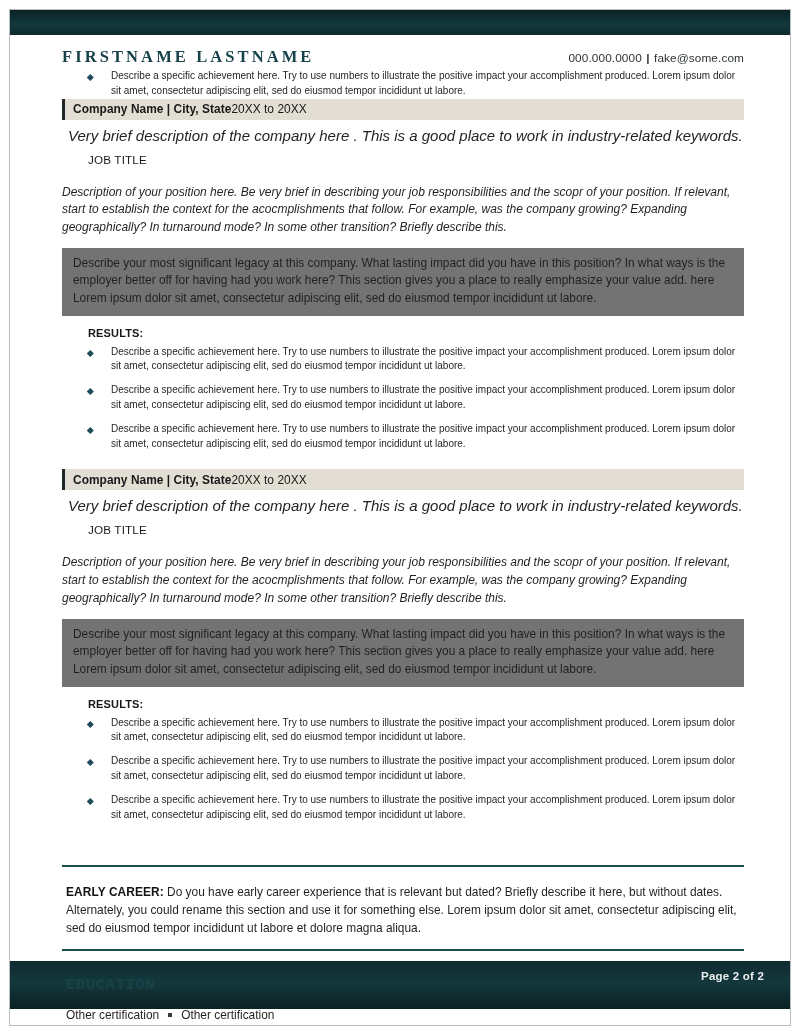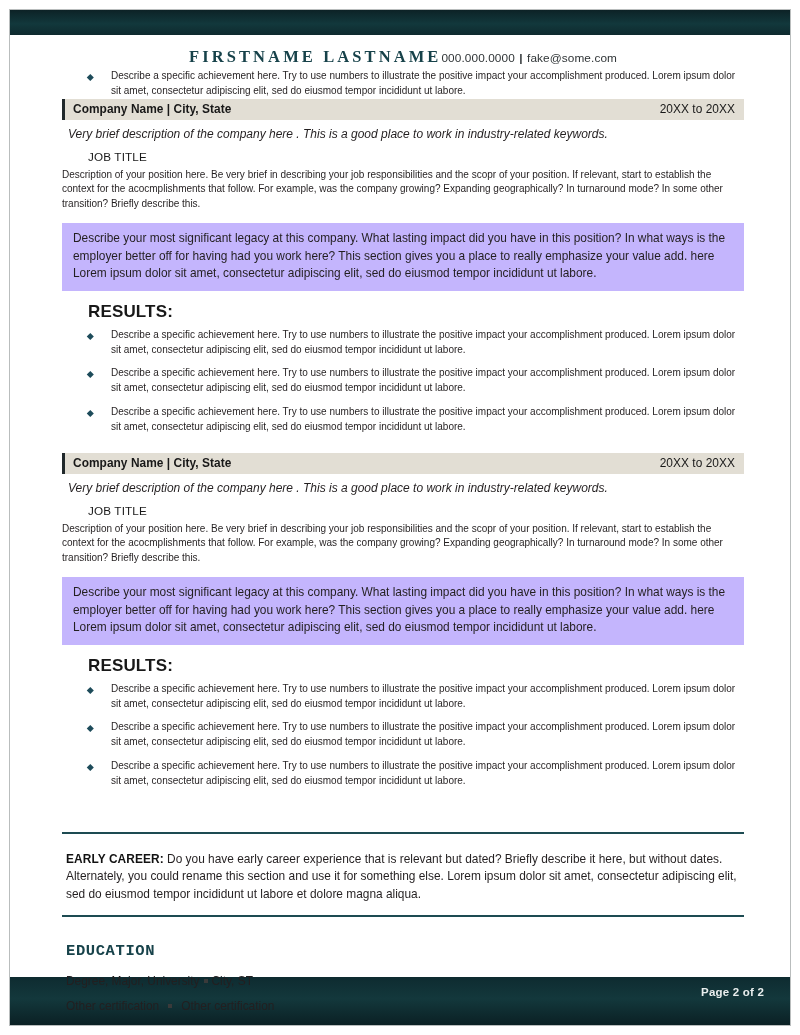--- a/index.html
+++ b/index.html
@@ -35,21 +35,21 @@
     position: absolute;
     left: 10px;
     top: 10px;
     width: 780px;
     height: 25px;
     background: linear-gradient(to bottom, #0c2226 0%, #12383c 55%, #0e2a2e 100%);
   }
   .bottom-bar {
     position: absolute;
     left: 10px;
-    bottom: 10px;
+    bottom: 26px;
     width: 780px;
     height: 48px;
     background: linear-gradient(to bottom, #0e2b30 0%, #13383c 45%, #0b2024 100%);
   }
   .footer-text {
     position: absolute;
     right: 26px;
     top: 9px;
     color: #e9eeee;
     font-size: 11.5px;
@@ -64,21 +64,21 @@
     width: 780px;
     bottom: 58px;
     box-sizing: border-box;
     padding: 0 46px 0 52px;
   }
 
   
   .masthead {
     display: flex;
     align-items: baseline;
-    justify-content: center;
+    justify-content: space-between;
     padding-top: 12px;
     padding-bottom: 2px;
   }
   .person-name {
     color: #17424a;
     font-family: "Liberation Serif", serif;
     font-size: 16.5px;
     font-weight: 700;
     letter-spacing: 3.1px;
   }
@@ -117,66 +117,66 @@
 
   .top-bullets { margin-top: 12px; margin-bottom: 16px; }
 
   
   .company-bar {
     background: #e2ded4;
     border-left: 3px solid #20282b;
     height: 21px;
     display: flex;
     align-items: center;
-    justify-content: space-between;
     padding: 0 9px 0 8px;
     box-sizing: border-box;
   }
   .company-name {
     font-size: 11.9px;
     font-weight: 700;
     color: #181818;
     letter-spacing: 0.05px;
   }
   .company-dates {
     font-size: 11.9px;
     font-weight: 400;
     color: #181818;
     letter-spacing: 0.05px;
   }
   .company-desc {
     font-style: italic;
-    font-size: 12px;
+    font-size: 15px;
     color: #231f20;
     margin: 7px 0 0 6px;
   }
   .job-title {
     font-size: 11.7px;
     font-weight: 400;
     color: #181818;
     margin: 9px 0 0 26px;
     letter-spacing: 0.15px;
   }
   .job-desc {
-    font-size: 10px;
+    font-size: 12px;
     line-height: 1.48;
     color: #231f20;
-    margin: 5px 0 0 0;
+    margin: 18px 0 0 0;
+    font-style: italic;
   }
   .legacy {
-    background: #c4b5fd;
+    background: #737373;
     font-size: 11.9px;
     line-height: 1.48;
     color: #231f20;
     padding: 7px 13px 8px 11px;
     margin-top: 11px;
     box-sizing: border-box;
   }
   .results-label {
-    font-size: 17px;
+    font-size: 11px;
     font-weight: 700;
     color: #181818;
     margin: 11px 0 6px 26px;
     letter-spacing: 0.15px;
   }
 
   .job-block { margin-top: 18px; }
   .job-block.first { margin-top: 0; }
 
   
@@ -305,22 +305,19 @@
         </li>
       </ul>
     </div>
 
     <div class="early-career">
       <p><span class="ec-label">EARLY CAREER:</span><span> Do you have early career experience that is relevant but dated? Briefly describe it here, but without dates. Alternately, you could rename this section and use it for something else.  Lorem ipsum dolor sit amet, consectetur adipiscing elit, sed do eiusmod tempor incididunt ut labore et dolore magna aliqua.</span></p>
     </div>
 
     <div class="education">
       <div class="edu-heading">EDUCATION</div>
-      <div class="edu-line">
-        <span>Degree, Major, University</span><span class="sq"></span><span>City, ST</span>
-      </div>
       <div class="edu-line wide">
         <span>Other certification</span><span class="sq"></span><span>Other certification</span>
       </div>
     </div>
 
   </div>
 </div>
 
 </body></html>

